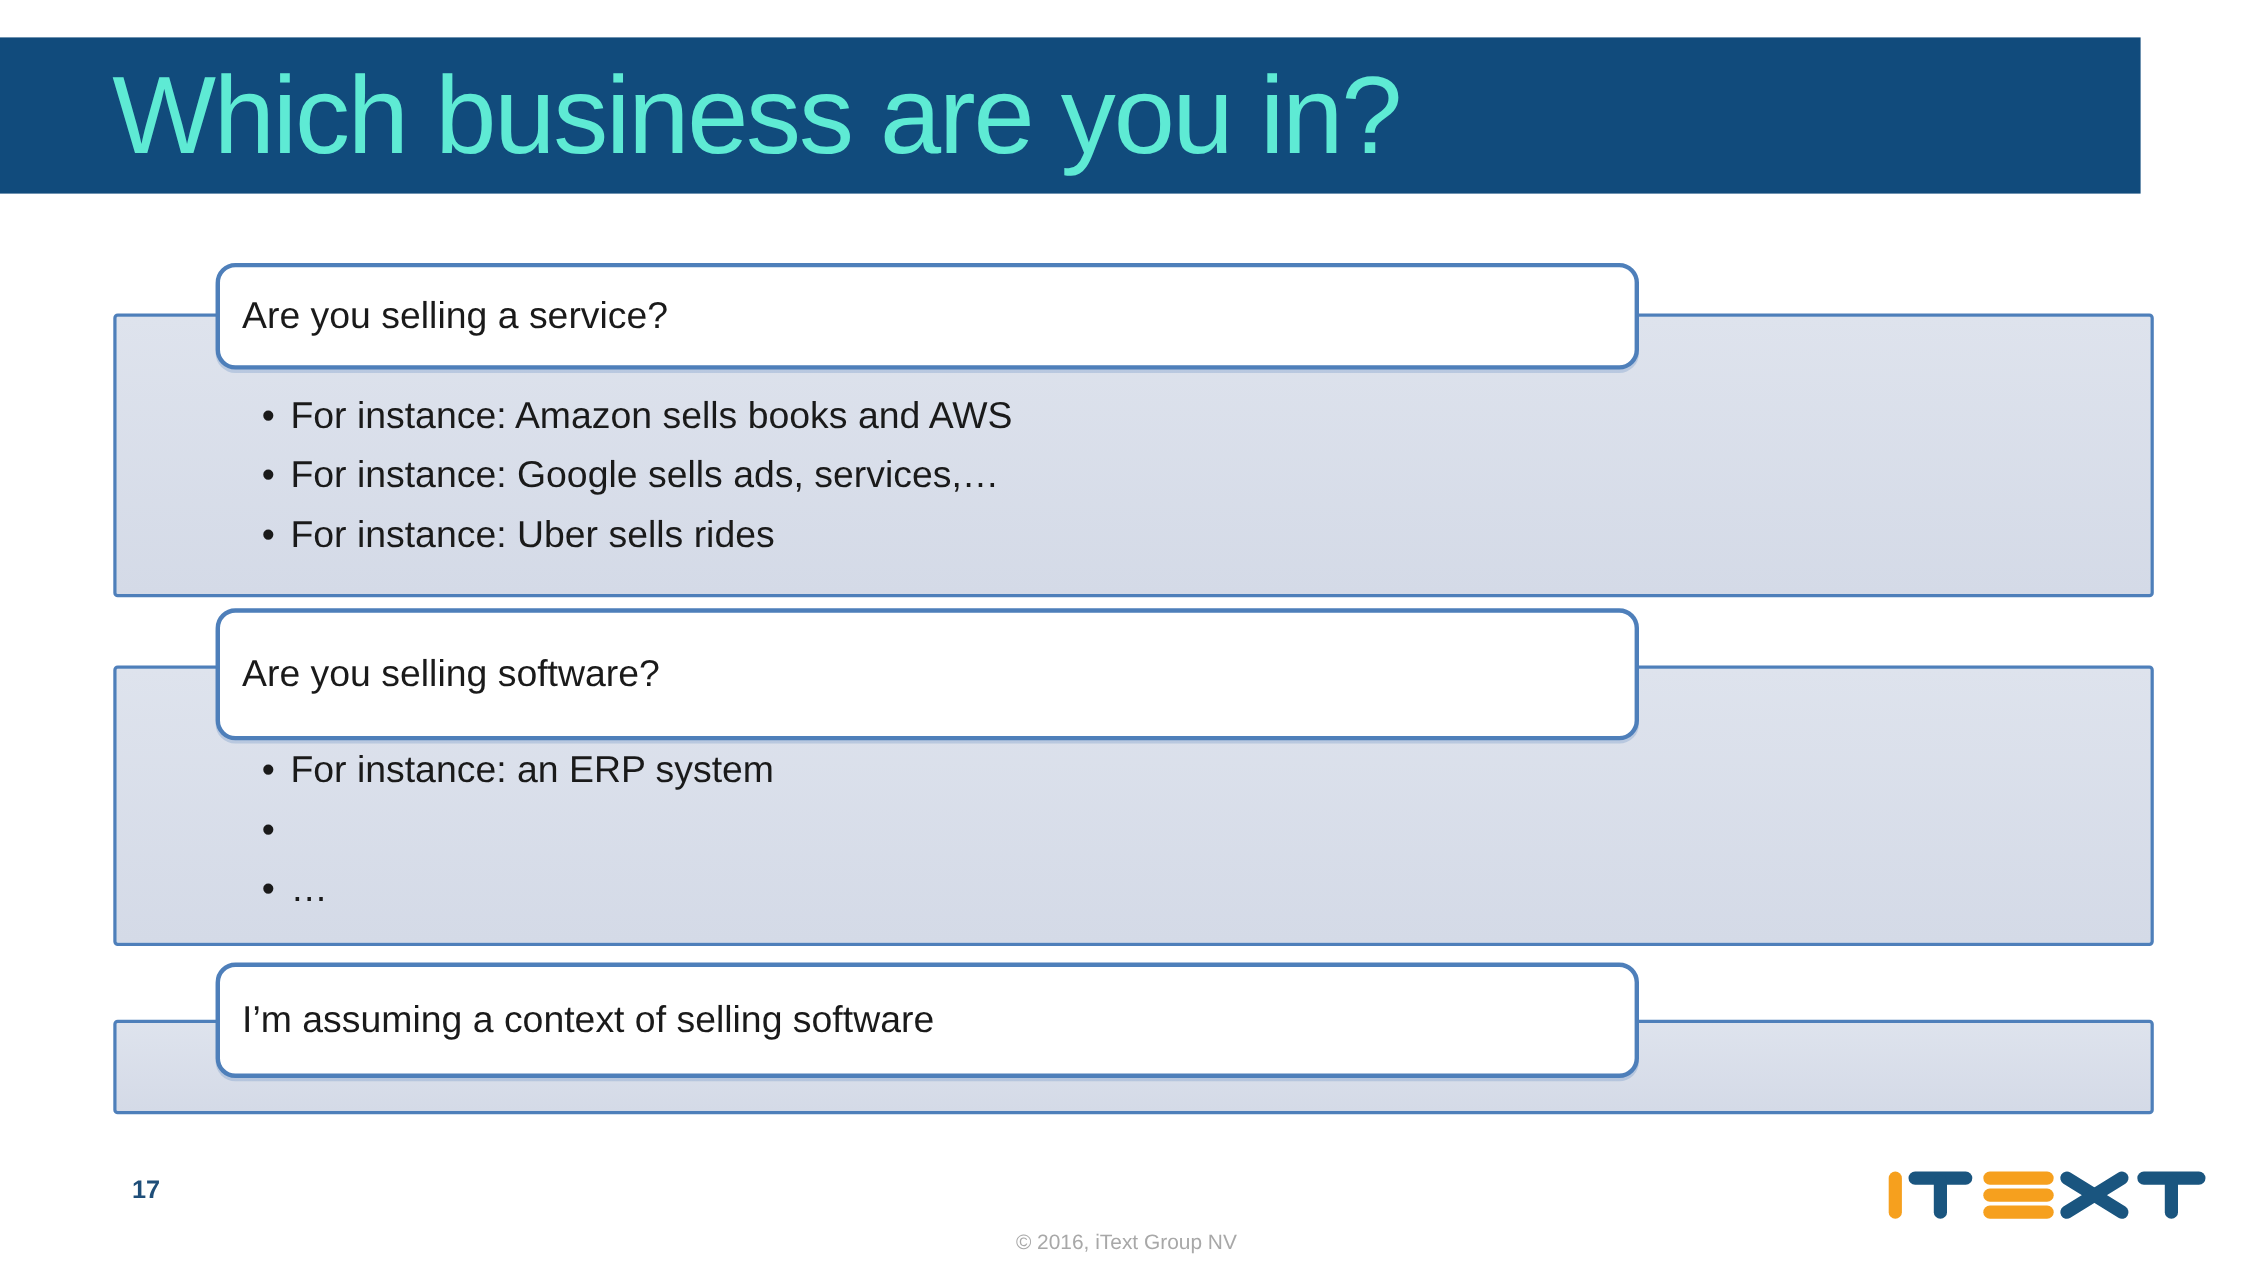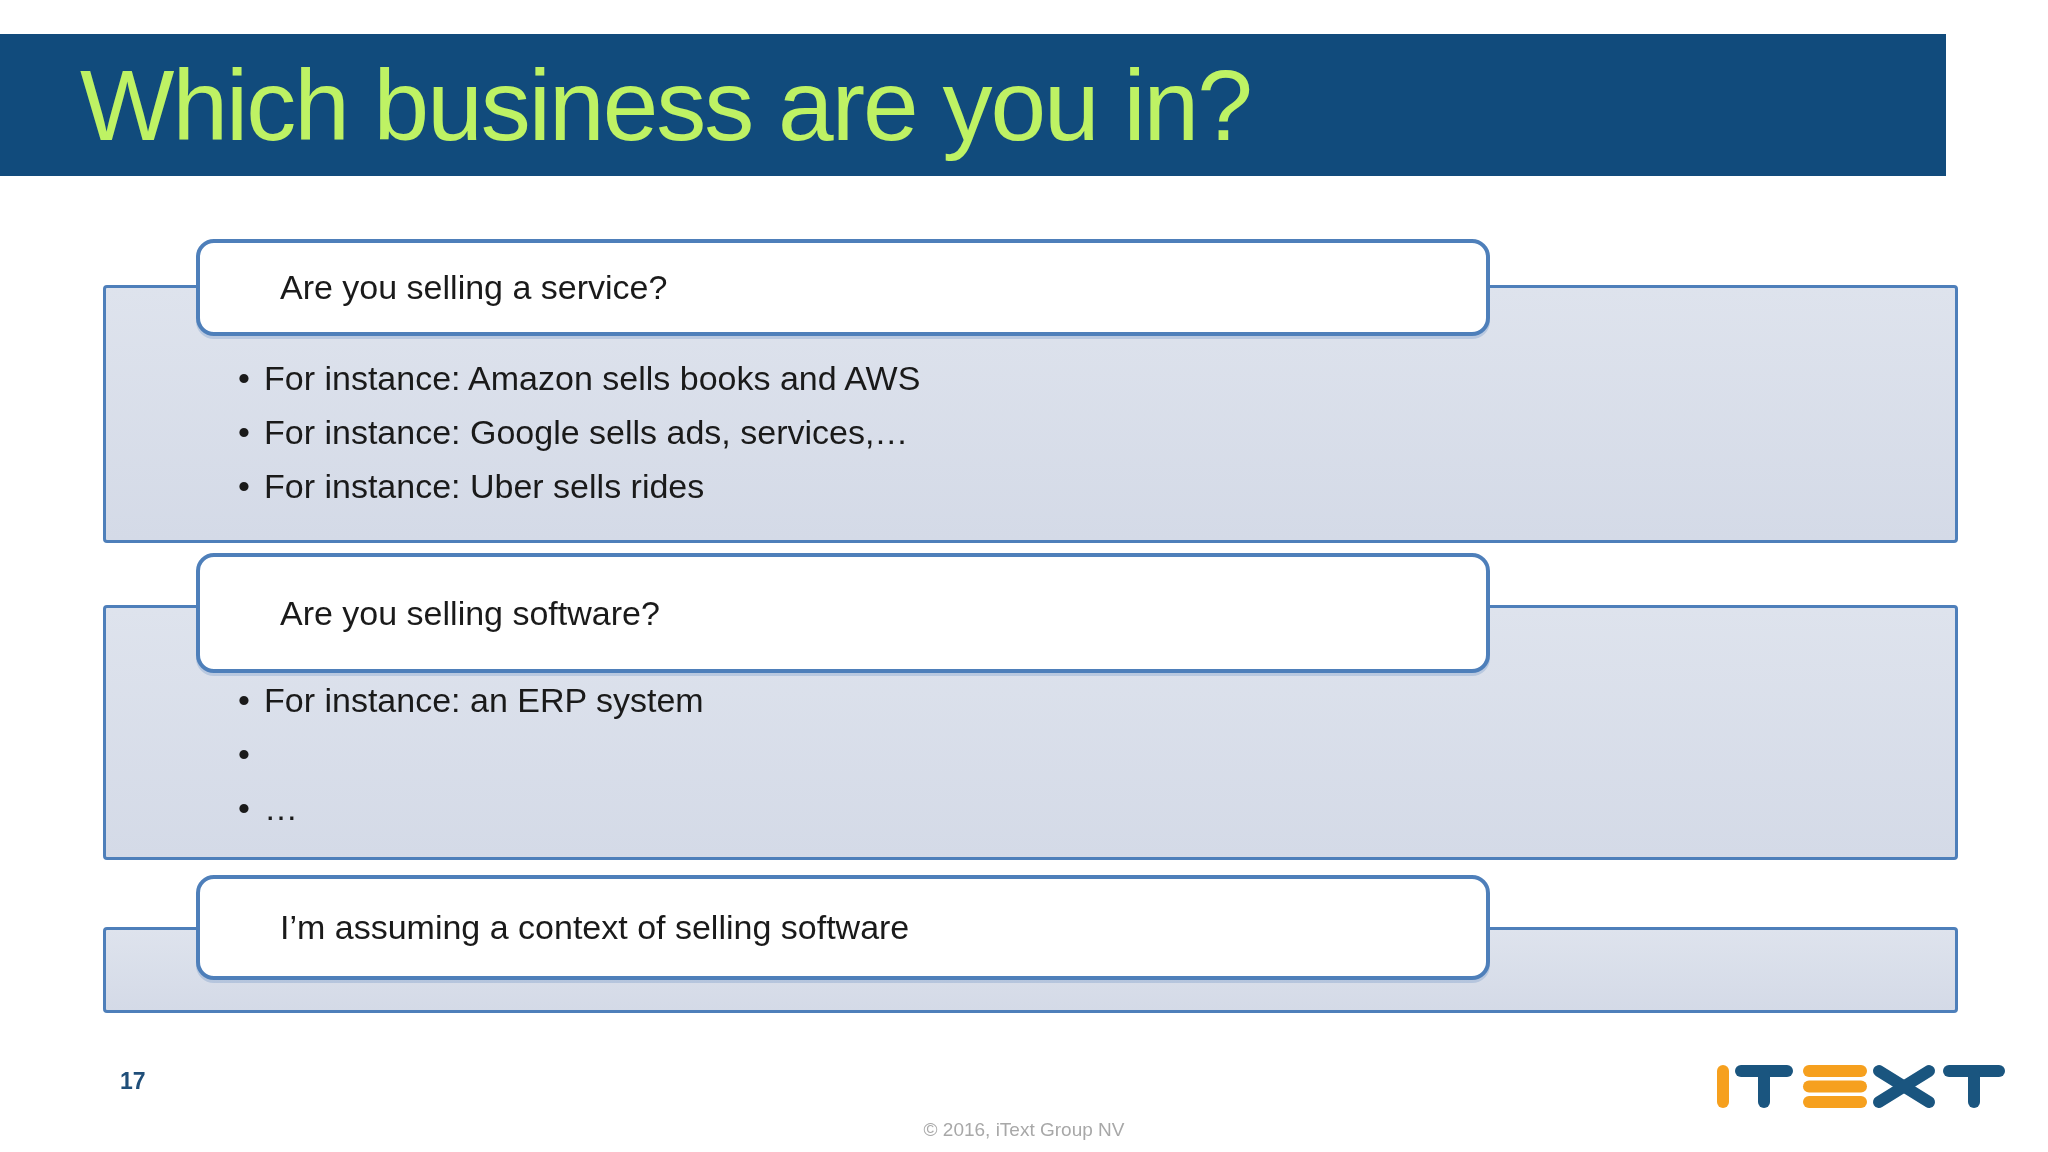--- a/index.html
+++ b/index.html
@@ -22,22 +22,22 @@
     left: 0;
     top: 34px;
     width: 1946px;
     height: 142px;
     background: #114B7C;
     display: flex;
     align-items: center;
   }
   .title-bar h1 {
     margin: 0;
-    padding-left: 80px;
-    color: #bef264;
+    padding-left: 102px;
+    color: #5eead4;
     font-size: 100px;
     font-weight: 400;
     letter-spacing: -2px;
     line-height: 1;
     white-space: nowrap;
   }
 
   
   .block-body {
     position: absolute;
@@ -54,21 +54,21 @@
   .block-header {
     position: absolute;
     left: 196px;
     width: 1294px;
     background: #ffffff;
     border: 4px solid #4E7FBA;
     border-radius: 18px;
     box-sizing: border-box;
     display: flex;
     align-items: center;
-    padding-left: 80px;
+    padding-left: 20px;
     box-shadow: 0 3px 0 rgba(78,127,186,0.25);
     z-index: 2;
   }
   .b1-header { top: 239px; height: 97px;  }
   .b2-header { top: 553px; height: 120px; }
   .b3-header { top: 875px; height: 105px; text-align: center; }
   .block-header .hdr-text {
     font-size: 34px;
     color: #1a1a1a;
     white-space: nowrap;

